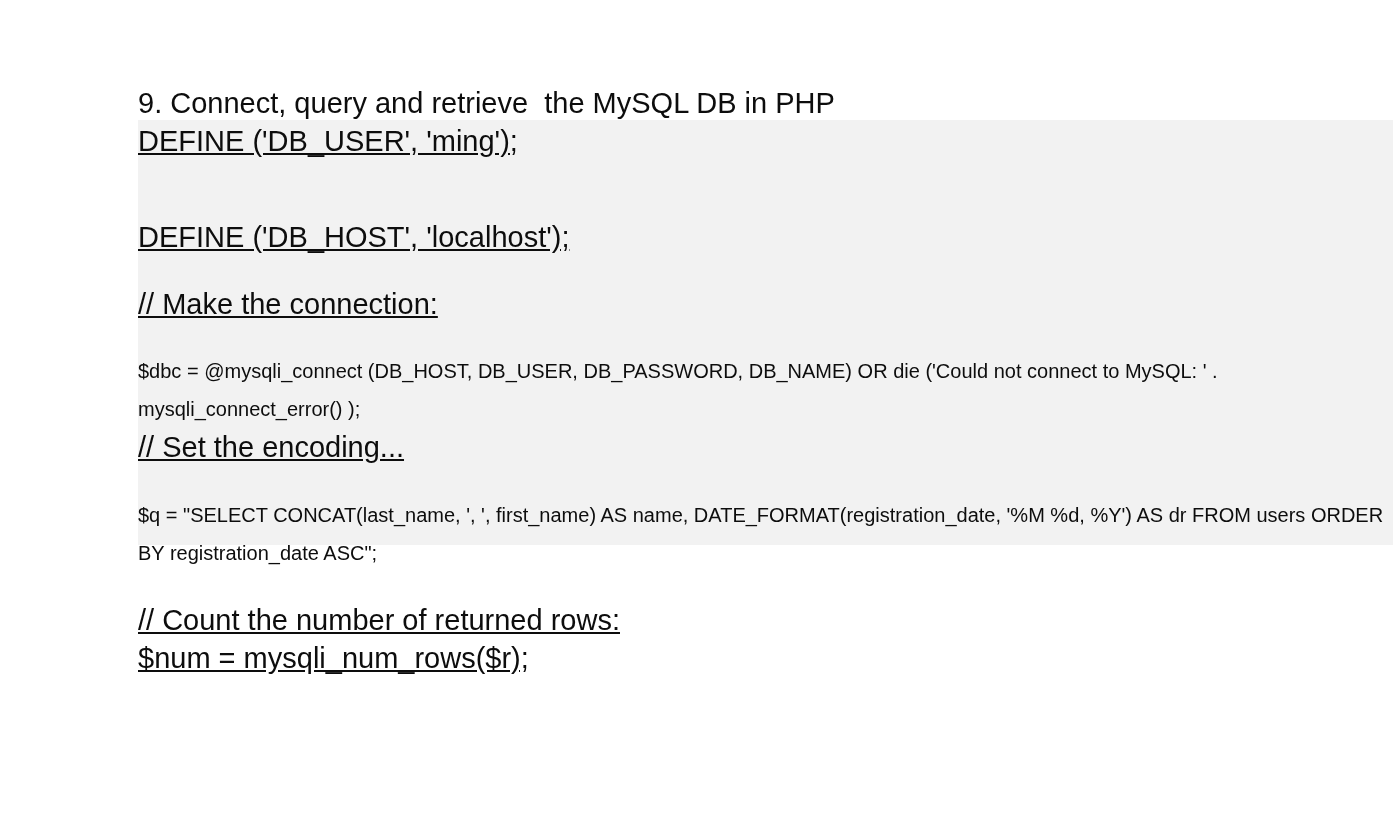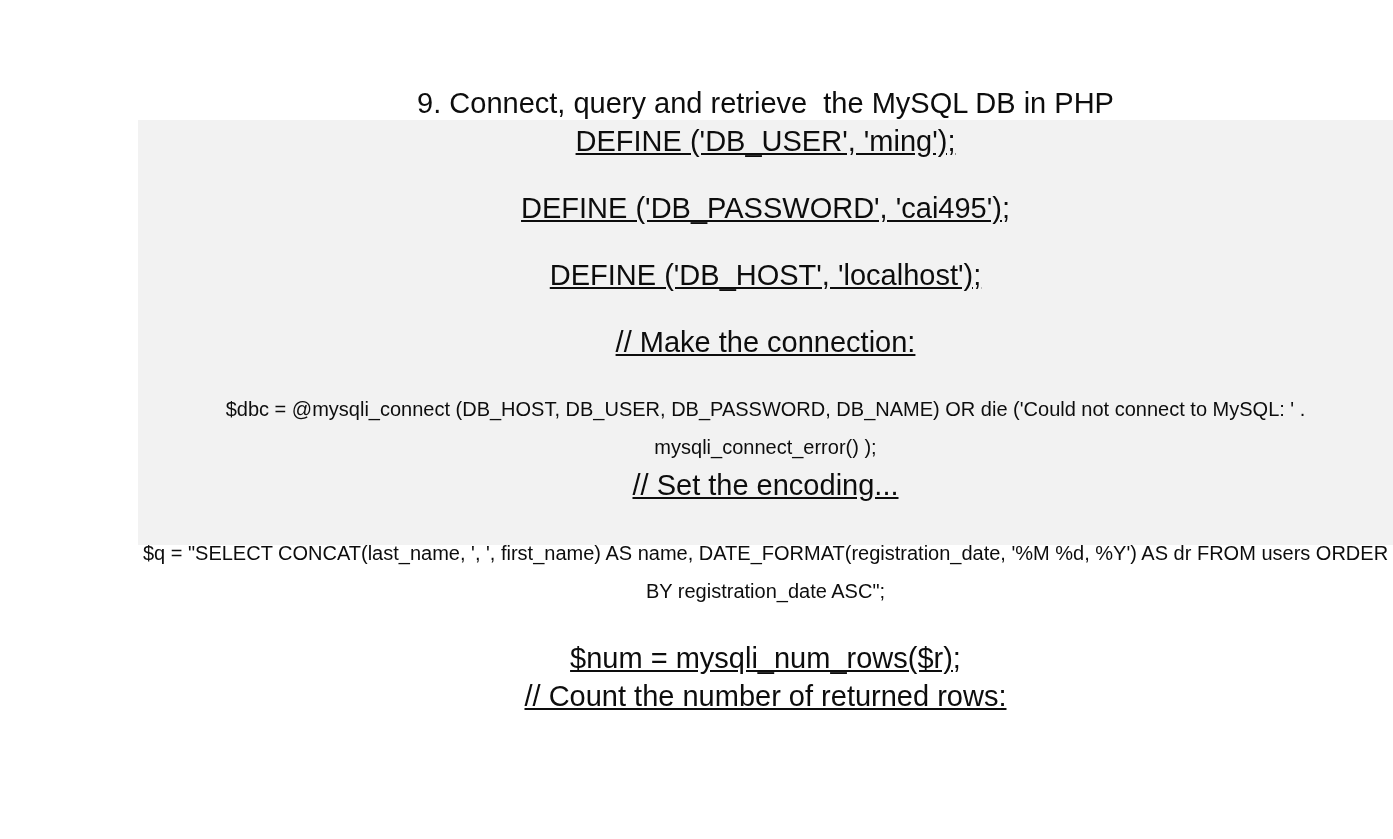--- a/index.html
+++ b/index.html
@@ -31,21 +31,20 @@
     width: 1255px;
     height: 425px;
     background: #f2f2f2;
   }
 
   .content {
     position: absolute;
     left: 138px;
     top: 84px;
     width: 1255px;
-    text-align: center;
   }
 
   .line {
     font-size: 29px;
     line-height: 38px;
     white-space: pre;
     letter-spacing: 0px;
     color: #0d0d0d;
     text-decoration: underline;
   }
@@ -79,33 +78,32 @@
 
   <div class="shade-band"></div>
 
   <div class="content">
 
     <div class="title-line">9. Connect, query and retrieve  the MySQL DB in PHP</div>
 
     <div>
       <div class="line">DEFINE ('DB_USER', 'ming');</div>
       <div class="blank"></div>
-      <div class="line">DEFINE ('DB_PASSWORD', 'cai495');</div>
       <div class="blank"></div>
       <div class="line">DEFINE ('DB_HOST', 'localhost');</div>
       <div class="blank"></div>
       <div class="line">// Make the connection:</div>
       <div class="blank"></div>
       <div class="wrap-line">$dbc = @mysqli_connect (DB_HOST, DB_USER, DB_PASSWORD, DB_NAME) OR die ('Could not connect to MySQL: ' . mysqli_connect_error() );</div>
       <div class="line">// Set the encoding...</div>
     </div>
 
     <div class="blank-sm"></div>
 
     <div>
       <div class="wrap-line">$q = "SELECT CONCAT(last_name, ', ', first_name) AS name, DATE_FORMAT(registration_date, '%M %d, %Y') AS dr FROM users ORDER BY registration_date ASC";</div>
       <div class="blank"></div>
+      <div class="line">// Count the number of returned rows:</div>
       <div class="line">$num = mysqli_num_rows($r);</div>
-      <div class="line">// Count the number of returned rows:</div>
     </div>
 
   </div>
 </div>
 
 </body></html>

